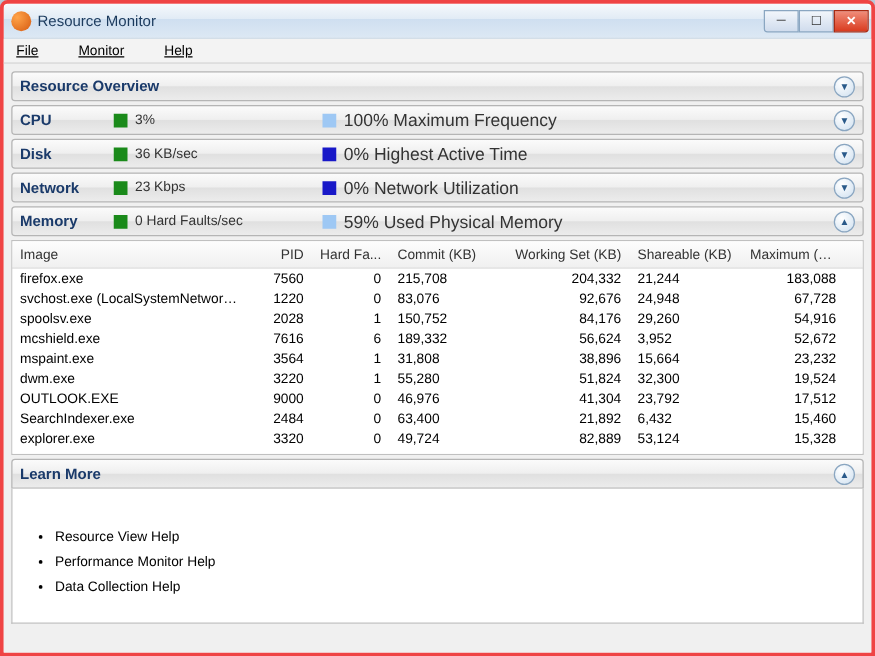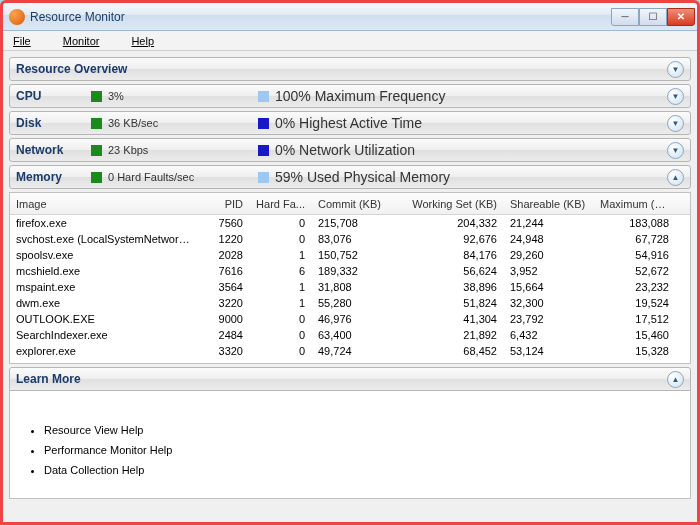--- a/index.html
+++ b/index.html
@@ -303,21 +303,21 @@
             <div class="c-commit">63,400</div>
             <div class="c-ws">21,892</div>
             <div class="c-share">6,432</div>
             <div class="c-priv">15,460</div>
           </div>
           <div class="table-row">
             <div class="c-img">explorer.exe</div>
             <div class="c-pid">3320</div>
             <div class="c-hf">0</div>
             <div class="c-commit">49,724</div>
-            <div class="c-ws">68,452</div>
+            <div class="c-ws">82,889</div>
             <div class="c-share">53,124</div>
             <div class="c-priv">15,328</div>
           </div>
         </div>
     </div>
 
     <div class="section-header" style="border-bottom-left-radius:0;border-bottom-right-radius:0;">
       <div style="flex:1">Learn More</div>
       <div class="expand-btn">▲</div>
     </div>

